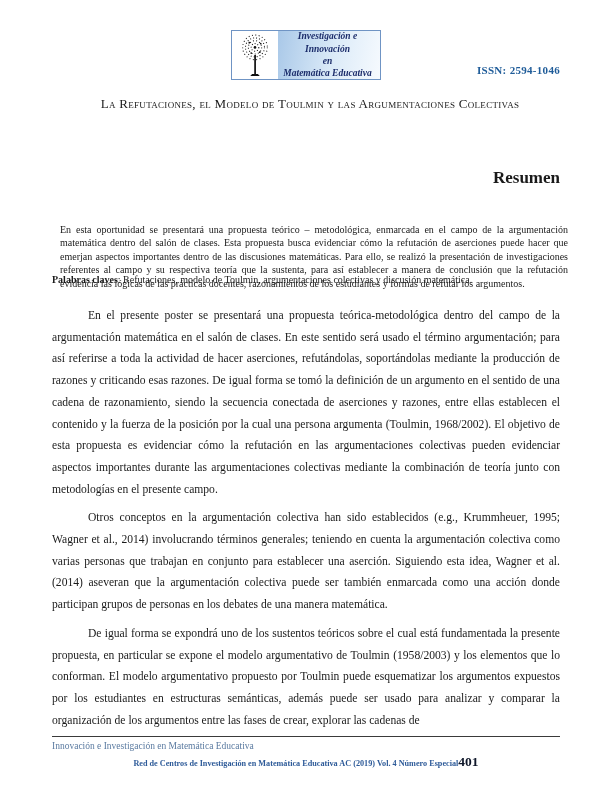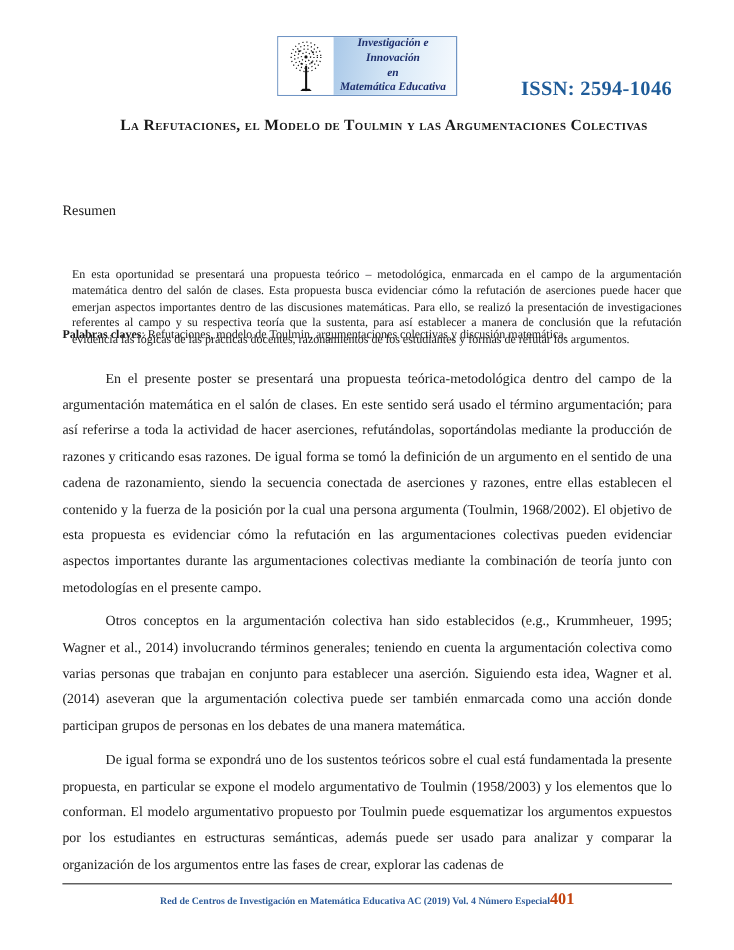--- a/index.html
+++ b/index.html
@@ -32,46 +32,46 @@
     background:linear-gradient(100deg,#a9c8e8 0%,#dcebf8 55%,#f6fafe 100%);
     color:#1c2d6b;
     font-size:9.5px; font-weight:bold; font-style:italic;
     line-height:1.3;
     display:flex; flex-direction:column; justify-content:center;
     text-align:center;
     padding-right:3px;
   }
   .issn {
     position:absolute; right:52px; top:64px;
-    font-size:17px; font-weight:bold;
+    font-size:11px; font-weight:bold;
     color:#1f5c99;
     letter-spacing:0.3px;
   }
 
   
   .paper-title {
-    position:absolute; left:54px; top:96px; width:532px;
+    position:absolute; left:44px; top:96px; width:532px;
     text-align:center;
-    font-size:13px; font-weight:bold;
+    font-size:13px; font-weight:normal;
     font-variant:small-caps;
     letter-spacing:0.3px;
   }
   .byline {
     position:absolute; right:52px; top:122px;
     text-align:right;
     font-size:11px;
     line-height:14.5px;
   }
   .byline .affiliation { font-style:italic; }
 
   
   .abstract-heading {
     position:absolute; left:52px; top:168px; width:508px;
-    text-align:left;
-    font-size:12px; font-weight:normal;
+    text-align:right;
+    font-size:17px; font-weight:bold;
   }
   .abstract-text {
     position:absolute; left:60px; top:187px; width:508px;
     font-size:10px; line-height:13.4px;
     text-align:justify;
     margin-top:36px;
   }
   .keywords {
     position:absolute; left:52px; top:274px; width:508px;
     font-size:10px;
@@ -103,21 +103,21 @@
   .footer-row {
     display:flex; justify-content:center; align-items:baseline;
     margin-top:1px;
   }
   .footer-volume {
     font-size:8.2px; font-weight:bold;
     color:#2e5b99;
   }
   .footer-pagenum {
     font-size:13.5px; font-weight:bold;
-    color:#c2410c;
+    color:#0f172a;
   }
 </style>
 </head>
 <body>
 
 <div class="page">
 
   <div class="logo-box">
     <div class="logo-tree">
       <svg width="38" height="46" viewBox="0 0 40 48" aria-hidden="true">
@@ -158,19 +158,20 @@
     <b>Palabras claves</b><span>: Refutaciones, modelo de Toulmin, argumentaciones colectivas y discusión matemática.</span>
   </div>
 
   <div class="body-text">
     <p>En el presente poster se presentará una propuesta teórica-metodológica dentro del campo de la argumentación matemática en el salón de clases. En este sentido será usado el término argumentación; para así referirse a toda la actividad de hacer aserciones, refutándolas, soportándolas mediante la producción de razones y criticando esas razones. De igual forma se tomó la definición de un argumento en el sentido de una cadena de razonamiento, siendo la secuencia conectada de aserciones y razones, entre ellas establecen el contenido y la fuerza de la posición por la cual una persona argumenta (Toulmin, 1968/2002). El objetivo de esta propuesta es evidenciar cómo la refutación en las argumentaciones colectivas pueden evidenciar aspectos importantes durante las argumentaciones colectivas mediante la combinación de teoría junto con metodologías en el presente campo.</p>
     <p>Otros conceptos en la argumentación colectiva han sido establecidos (e.g., Krummheuer, 1995; Wagner et al., 2014) involucrando términos generales; teniendo en cuenta la argumentación colectiva como varias personas que trabajan en conjunto para establecer una aserción. Siguiendo esta idea, Wagner et al. (2014) aseveran que la argumentación colectiva puede ser también enmarcada como una acción donde participan grupos de personas en los debates de una manera matemática.</p>
     <p>De igual forma se expondrá uno de los sustentos teóricos sobre el cual está fundamentada la presente propuesta, en particular se expone el modelo argumentativo de Toulmin (1958/2003) y los elementos que lo conforman. El modelo argumentativo propuesto por Toulmin puede esquematizar los argumentos expuestos por los estudiantes en estructuras semánticas, además puede ser usado para analizar y comparar la organización de los argumentos entre las fases de crear, explorar las cadenas de</p>
   </div>
 
   <div class="footer">
+    <div class="footer-journal">Innovación e Investigación en Matemática Educativa</div>
     <div class="footer-row">
       <div class="footer-volume">Red de Centros de Investigación en Matemática Educativa AC (2019) Vol. 4 Número Especial</div>
       <div class="footer-pagenum">401</div>
     </div>
   </div>
 
 </div>
 
 </body></html>

